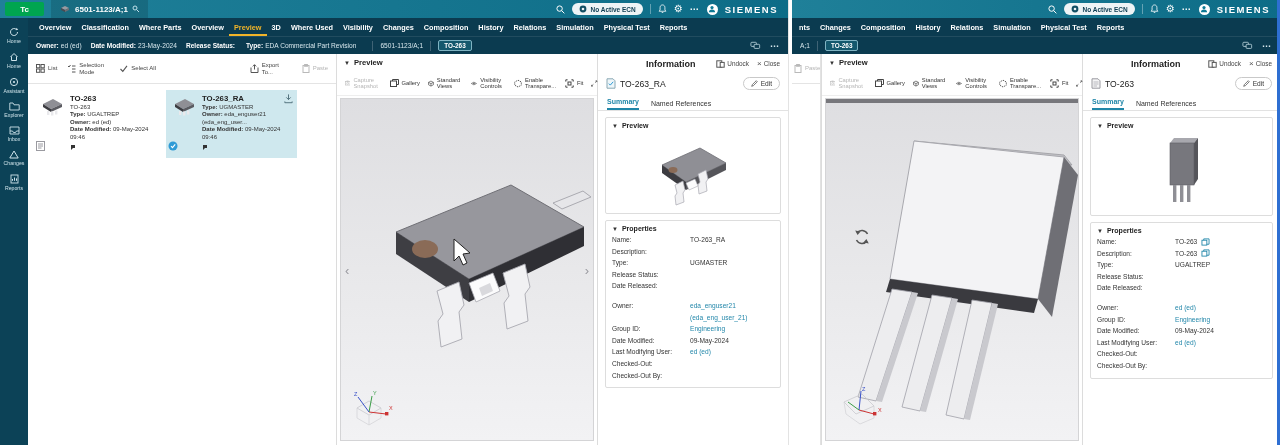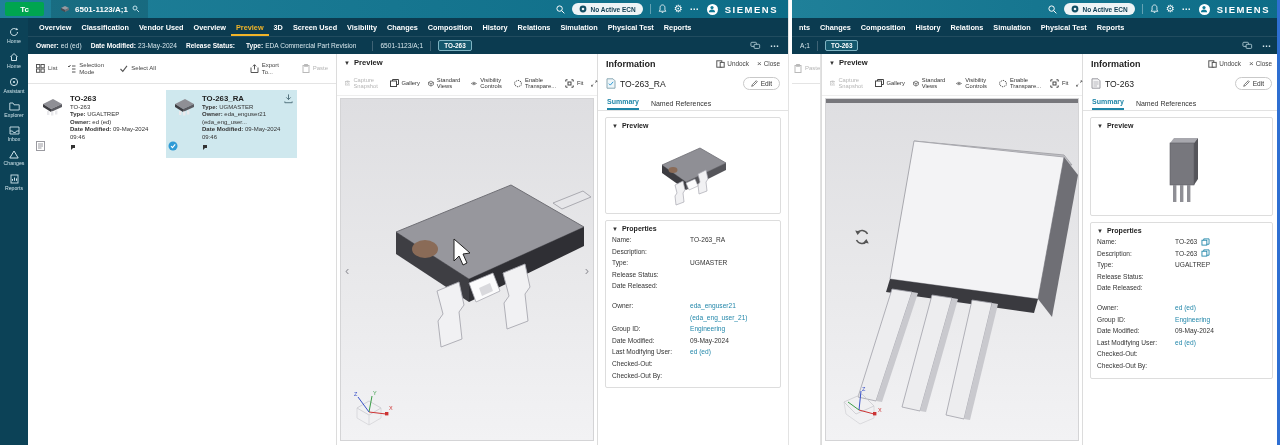--- a/index.html
+++ b/index.html
@@ -75,21 +75,21 @@
   .ptool-dots { margin-left:auto; font-size:9px; font-weight:bold; color:#444; }
   .viewport { flex:1; margin:2px 3px 4px 3px; border:1px solid #d4d4d6; background:linear-gradient(180deg,#dedee1 0%,#e9e9eb 55%,#f2f2f4 100%); position:relative; overflow:hidden; }
   .vp-darkstrip { position:absolute; left:0; right:0; top:0; height:4px; background:#77777c; }
   .nav-arrow { position:absolute; top:48%; font-size:13px; color:#9a9aa0; cursor:pointer; }
   .nav-arrow.left { left:4px; }
   .nav-arrow.right { right:4px; }
   .triad { position:absolute; left:8px; bottom:10px; }
   .rotate-ic { position:absolute; left:26px; top:128px; }
 
   
-  .info-header { height:19px; display:flex; align-items:center; padding:0 8px; }
+  .info-header { height:19px; display:flex; align-items:center; padding:0 8px;margin-left:40px; }
   .info-title { font-size:9px; font-weight:bold; color:#222; }
   .info-hdr-right { margin-left:auto; display:flex; align-items:center; gap:8px; font-size:6.4px; color:#444; }
   .hbtn { display:flex; align-items:center; gap:2px; }
   .xglyph { font-size:8px; color:#555; }
   .item-row { height:21px; display:flex; align-items:center; gap:4px; padding:0 8px; }
   .item-name { font-size:8.6px; color:#222; }
   .edit-btn { margin-left:auto; border:1px solid #c9c9c9; border-radius:8px; height:13px; display:flex; align-items:center; gap:3px; padding:0 7px; font-size:6.6px; color:#333; background:#fff; }
   .info-tabs { height:17px; display:flex; align-items:flex-end; gap:12px; padding:0 9px; border-bottom:1px solid #e2e2e2; font-size:7px; color:#333; }
   .itab { padding-bottom:3px; }
   .itab.active { color:#1f86a8; border-bottom:2px solid #1f86a8; font-weight:bold; }
@@ -198,25 +198,25 @@
           <line x1="6.5" y1="6.8" x2="6.5" y2="4.4" stroke="#cfe3ea"></line>
         </svg>
       <span class="lbl">Reports</span>
     </div>
   </div>
 
   <div class="main-l">
     <div class="navrow">
       <span class="navtab">Overview</span>
       <span class="navtab">Classification</span>
-      <span class="navtab">Vendor Used</span>
+      <span class="navtab">Where Parts</span>
       <span class="navtab">Overview</span>
       <span class="navtab active">Preview</span>
       <span class="navtab">3D</span>
-      <span class="navtab">Screen Used</span>
+      <span class="navtab">Where Used</span>
       <span class="navtab">Visibility</span>
       <span class="navtab">Changes</span>
       <span class="navtab">Composition</span>
       <span class="navtab">History</span>
       <span class="navtab">Relations</span>
       <span class="navtab">Simulation</span>
       <span class="navtab">Physical Test</span>
       <span class="navtab">Reports</span>
     </div>
     <div class="subrow">

